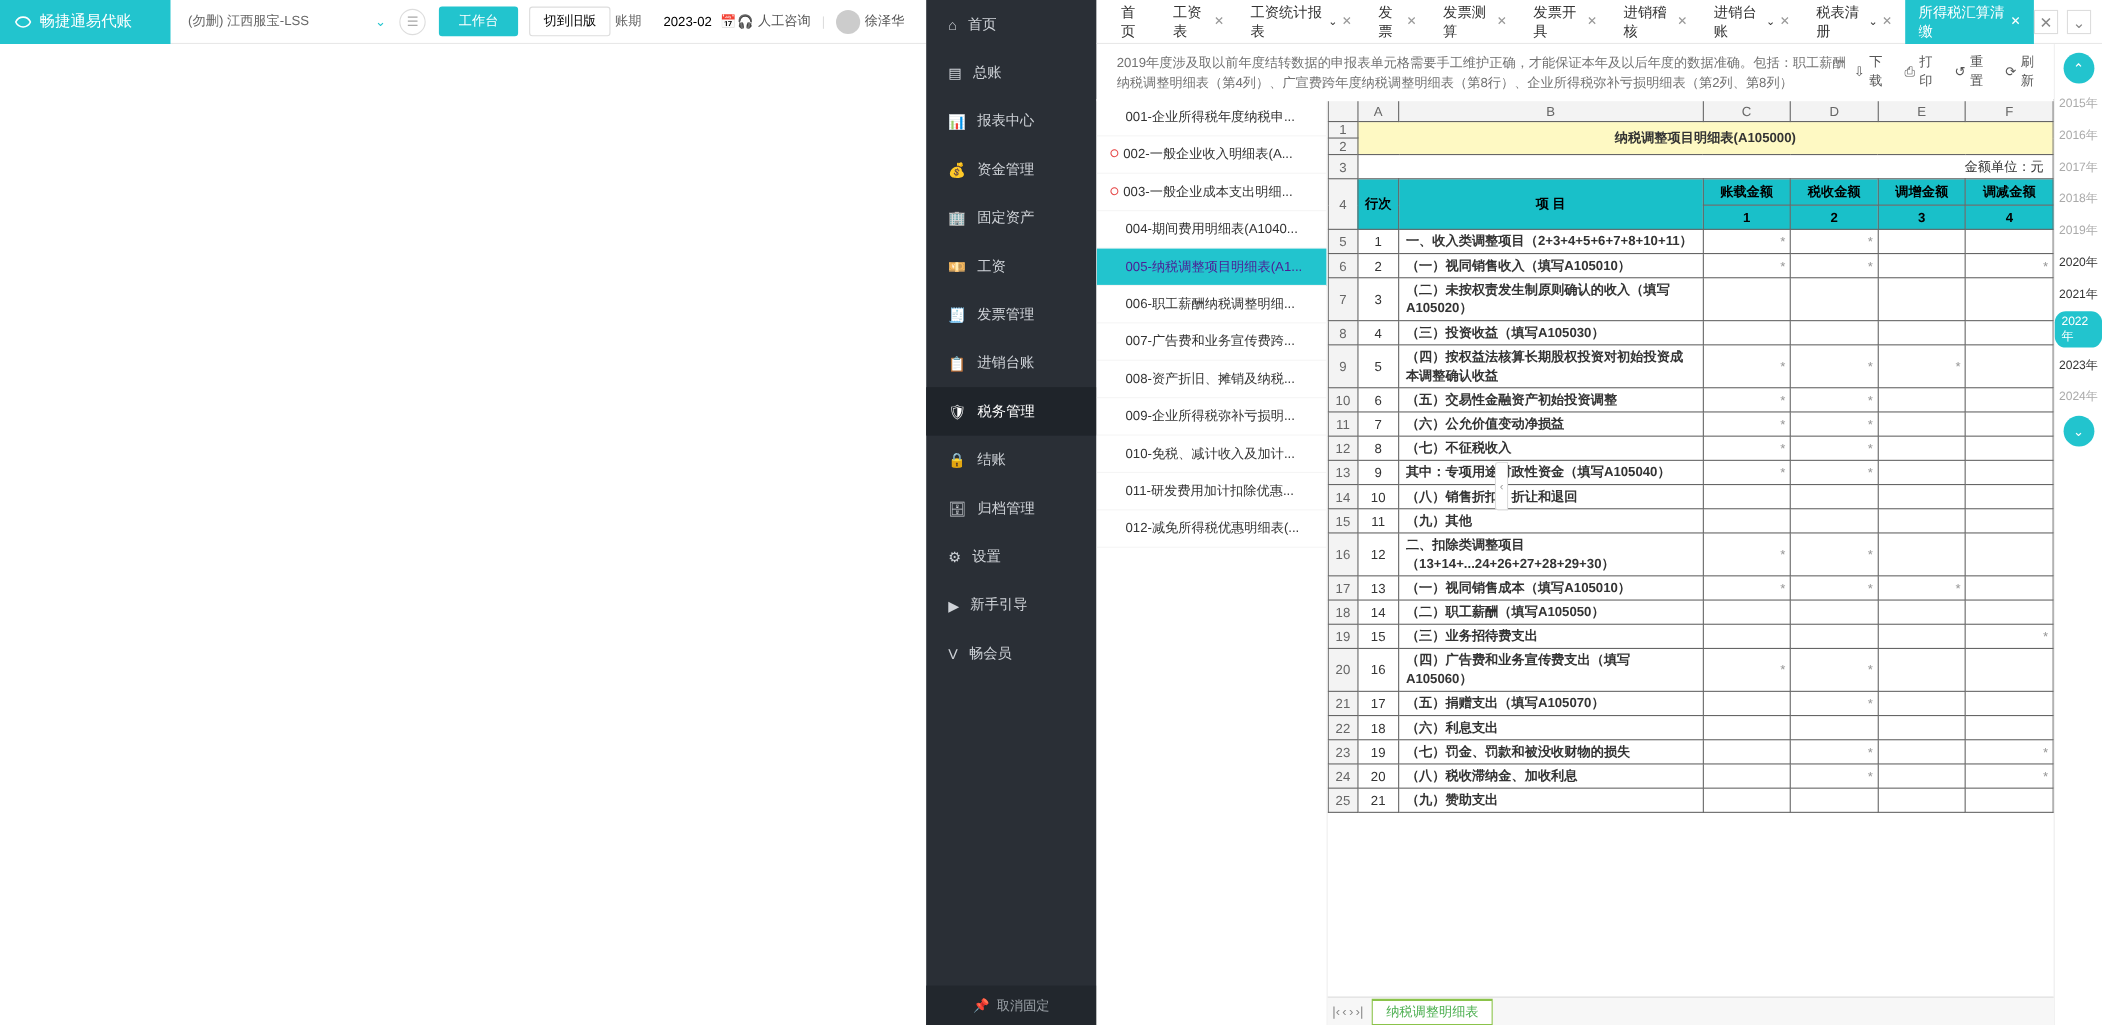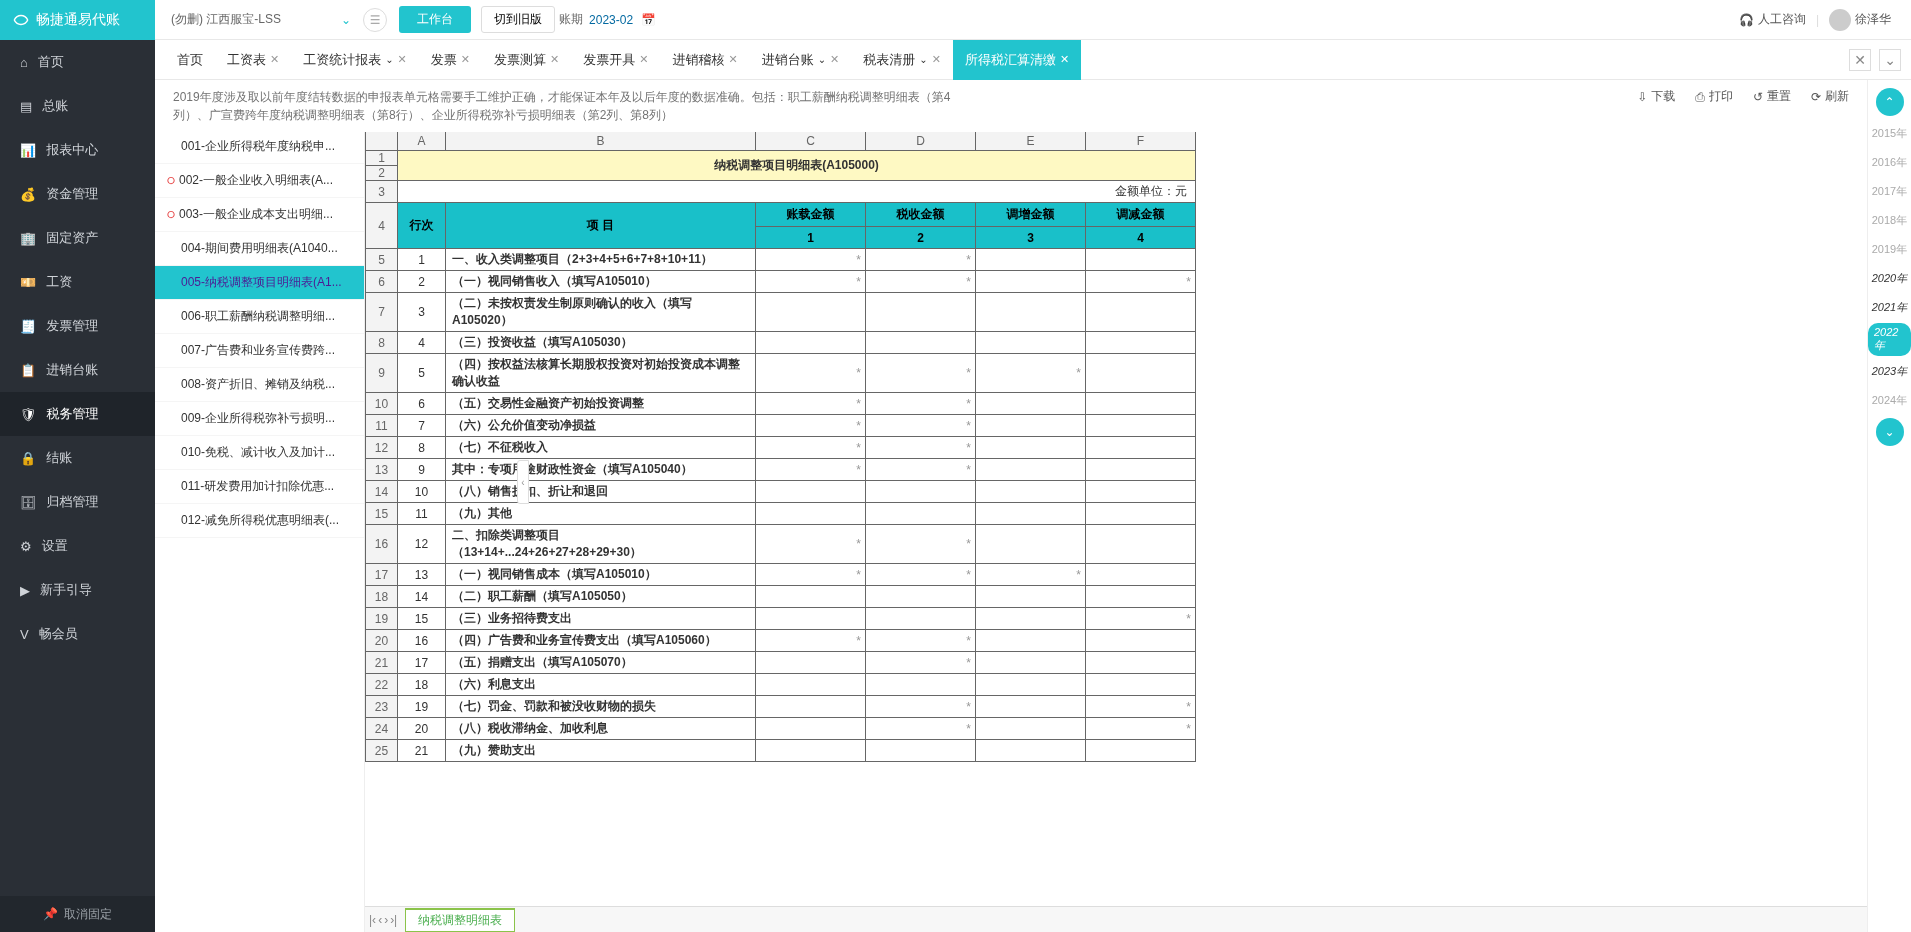--- a/index.html
+++ b/index.html
@@ -1,29 +1,29 @@
 <!DOCTYPE html>
 <html><head>
 <meta charset="utf-8">
 <style>
 * { margin:0; padding:0; box-sizing:border-box; }
 body { font-family:"Microsoft YaHei",Arial,sans-serif; font-size:12px; color:#333; background:#fff; overflow:hidden; }
-.app { display:flex; flex-direction:column; height:932px; width:1911px; }
+.app { display:flex; flex-direction:row; height:932px; width:1911px; }
 
 
 .hdr { display:flex; align-items:center; height:40px; background:#fff; border-bottom:1px solid #e8e8e8; }
 .logo { display:flex; align-items:center; width:155px; height:40px; background:#22c4ce; color:#fff; padding-left:12px; font-size:14px; }
 .logo svg { margin-right:6px; }
 .company { margin-left:16px; color:#666; font-size:12px; display:flex; align-items:center; cursor:pointer;text-align:right; }
 .chev { margin-left:60px; color:#22c4ce; }
 .circ { width:24px; height:24px; border:1px solid #ddd; border-radius:50%; margin-left:12px; display:flex; align-items:center; justify-content:center; color:#aaa; cursor:pointer; }
 .btn-wk { background:#22c4ce; color:#fff; padding:5px 18px; border-radius:3px; margin-left:12px; border:none; cursor:pointer; font-size:12px; }
 .btn-old { border:1px solid #ddd; padding:4px 12px; border-radius:3px; margin-left:10px; background:#fff; cursor:pointer; font-size:12px; }
 .period-lbl { margin-left:4px; color:#666; }
-.period-val { margin-left:6px; color:#0369a1; }
+.period-val { margin-left:20px; color:#000000; }
 .cal-ico { margin-left:8px; color:#aaa; }
 .hdr-r { margin-left:auto; display:flex; align-items:center; padding-right:20px; gap:10px; }
 .hdr-r .lk { display:flex; align-items:center; gap:4px; color:#555; cursor:pointer; }
 .avatar { width:22px; height:22px; background:#ccc; border-radius:50%; }
 
 .body { display:flex; flex:1; min-height:0; }
 
 
 .side { width:155px; background:#2a2f36; color:#cfd3d8; display:flex; flex-direction:column; }
 .side-item { display:flex; align-items:center; height:44px; padding-left:20px; cursor:pointer; font-size:13px; gap:10px; }
@@ -70,21 +70,21 @@
 .itm { background:#fff; padding:2px 6px; font-weight:bold; }
 .val { background:#fff; text-align:right; padding-right:4px; color:#999; }
 .sheet-tab { height:26px; border-top:1px solid #ddd; display:flex; align-items:center; padding-left:40px; background:#f7f7f7; }
 .sheet-tab .arrows { position:absolute; left:4px; display:flex; gap:2px; color:#888; }
 .sheet-tab .st { border:1px solid #8bc34a; border-top:2px solid #8bc34a; background:#fff; padding:2px 12px; color:#4caf50; font-size:12px; cursor:pointer; }
 
 
 .year-rail { width:44px; background:#fff; border-left:1px solid #eee; display:flex; flex-direction:column; align-items:center; padding-top:8px; gap:4px; }
 .yr-btn { width:28px; height:28px; border-radius:50%; background:#22c4ce; color:#fff; display:flex; align-items:center; justify-content:center; cursor:pointer; }
 .yr { font-size:11px; color:#aaa; padding:6px 0; cursor:pointer; }
-.yr.en { color:#333;font-style:italic; }
+.yr.en { color:#333; }
 .yr.active { background:#22c4ce; color:#fff; border-radius:10px; padding:3px 6px; }
 
 .collapse-handle { position:absolute; left:362px; top:380px; width:12px; height:44px; background:#fff; border:1px solid #ddd; border-radius:3px 0 0 3px; display:flex; align-items:center; justify-content:center; color:#999; cursor:pointer; z-index:3; font-size:10px; }
 </style>
 </head>
 <body>
 
 <div class="app">
   <div class="hdr">
     <div class="logo">

